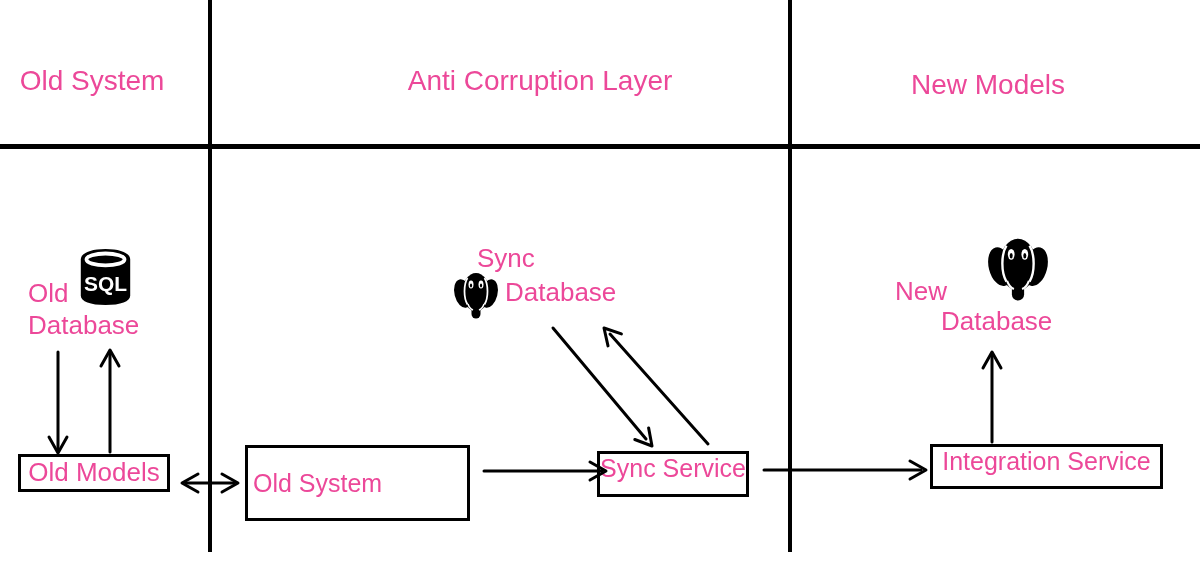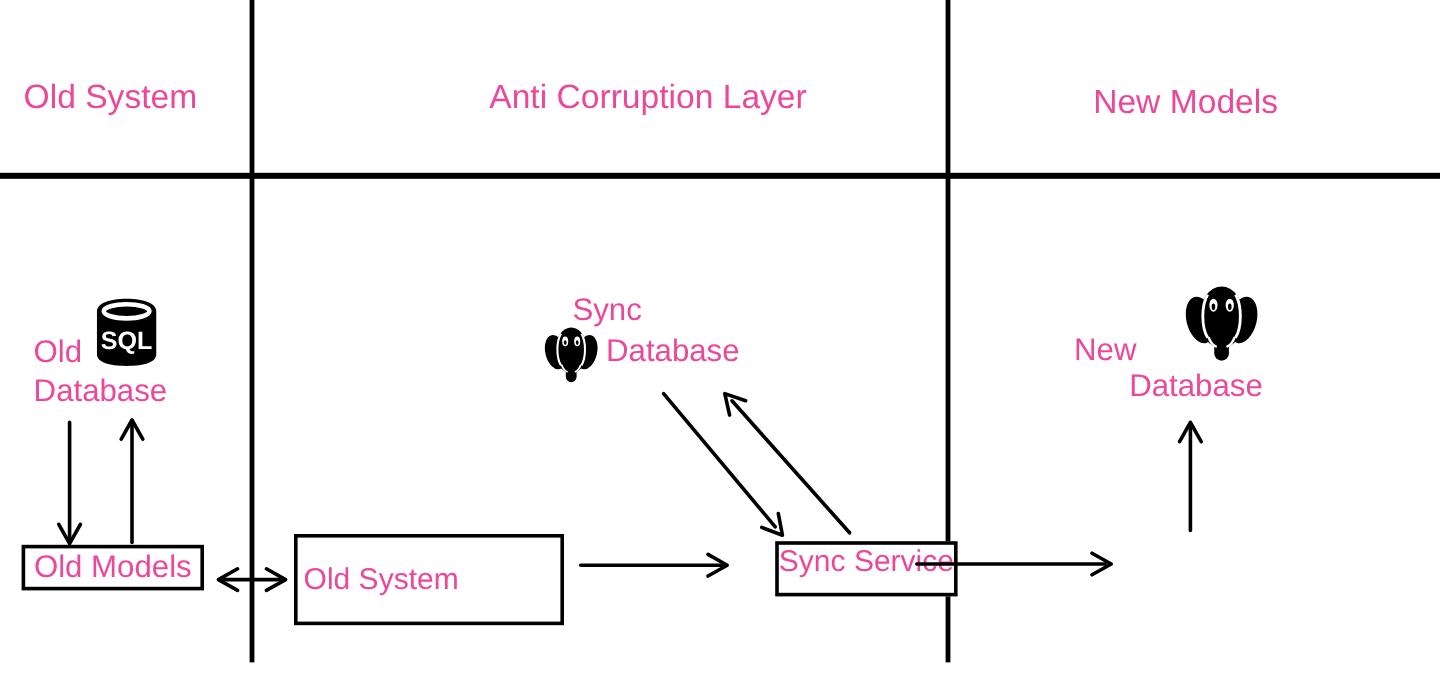--- a/index.html
+++ b/index.html
@@ -90,30 +90,33 @@
   <svg class="icon" style="left:451px;top:269px" width="50" height="54" viewBox="0 0 100 100">
     <use href="#pg-elephant"></use>
   </svg>
   <div class="lbl" style="left:477px;top:243px">Sync</div>
   <div class="lbl" style="left:505px;top:277px">Database</div>
 
   <div class="box two-line" style="left:245px;top:445px;width:225px;height:76px">
     <div>Old System</div>
   </div>
 
-  <div class="box small-text" style="left:646px;top:451px;width:152px;height:46px">
+  <div class="box small-text" style="left:597px;top:451px;width:152px;height:46px">
     <span>Sync Service</span>
   </div>
 
   <svg class="icon" style="left:984px;top:233px" width="68" height="74" viewBox="0 0 100 100">
     <use href="#pg-elephant"></use>
   </svg>
   <div class="lbl" style="left:895px;top:276px">New</div>
   <div class="lbl" style="left:941px;top:306px">Database</div>
 
+  <div class="box small-text" style="left:930px;top:444px;width:233px;height:45px">
+    <span>Integration Service</span>
+  </div>
 
   <svg class="overlay">
     <g stroke="#000" stroke-width="3" fill="none" stroke-linecap="round" stroke-linejoin="round">
 
       <g>
         <line x1="58" y1="352" x2="58" y2="450"></line>
         <path d="M49 437 L58 453 L67 437"></path>
       </g>
 
       <g>

